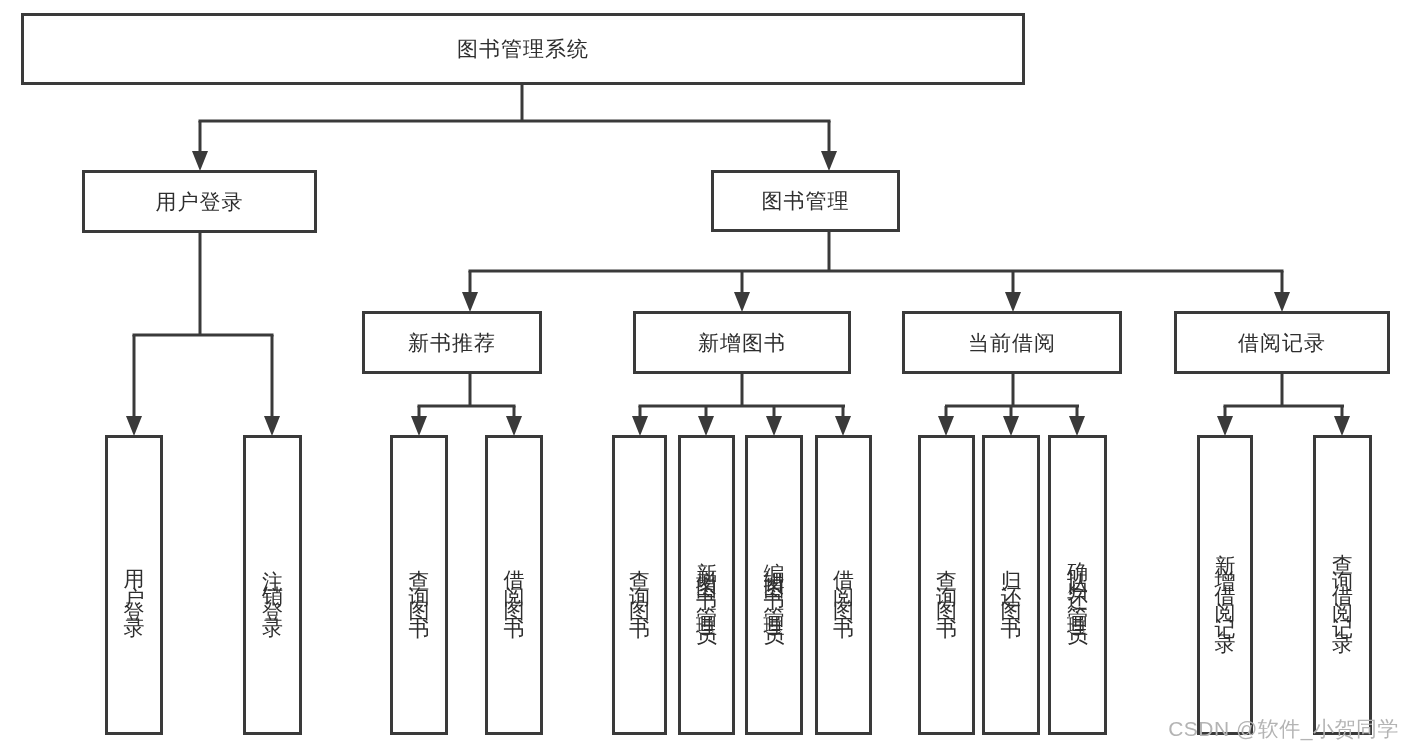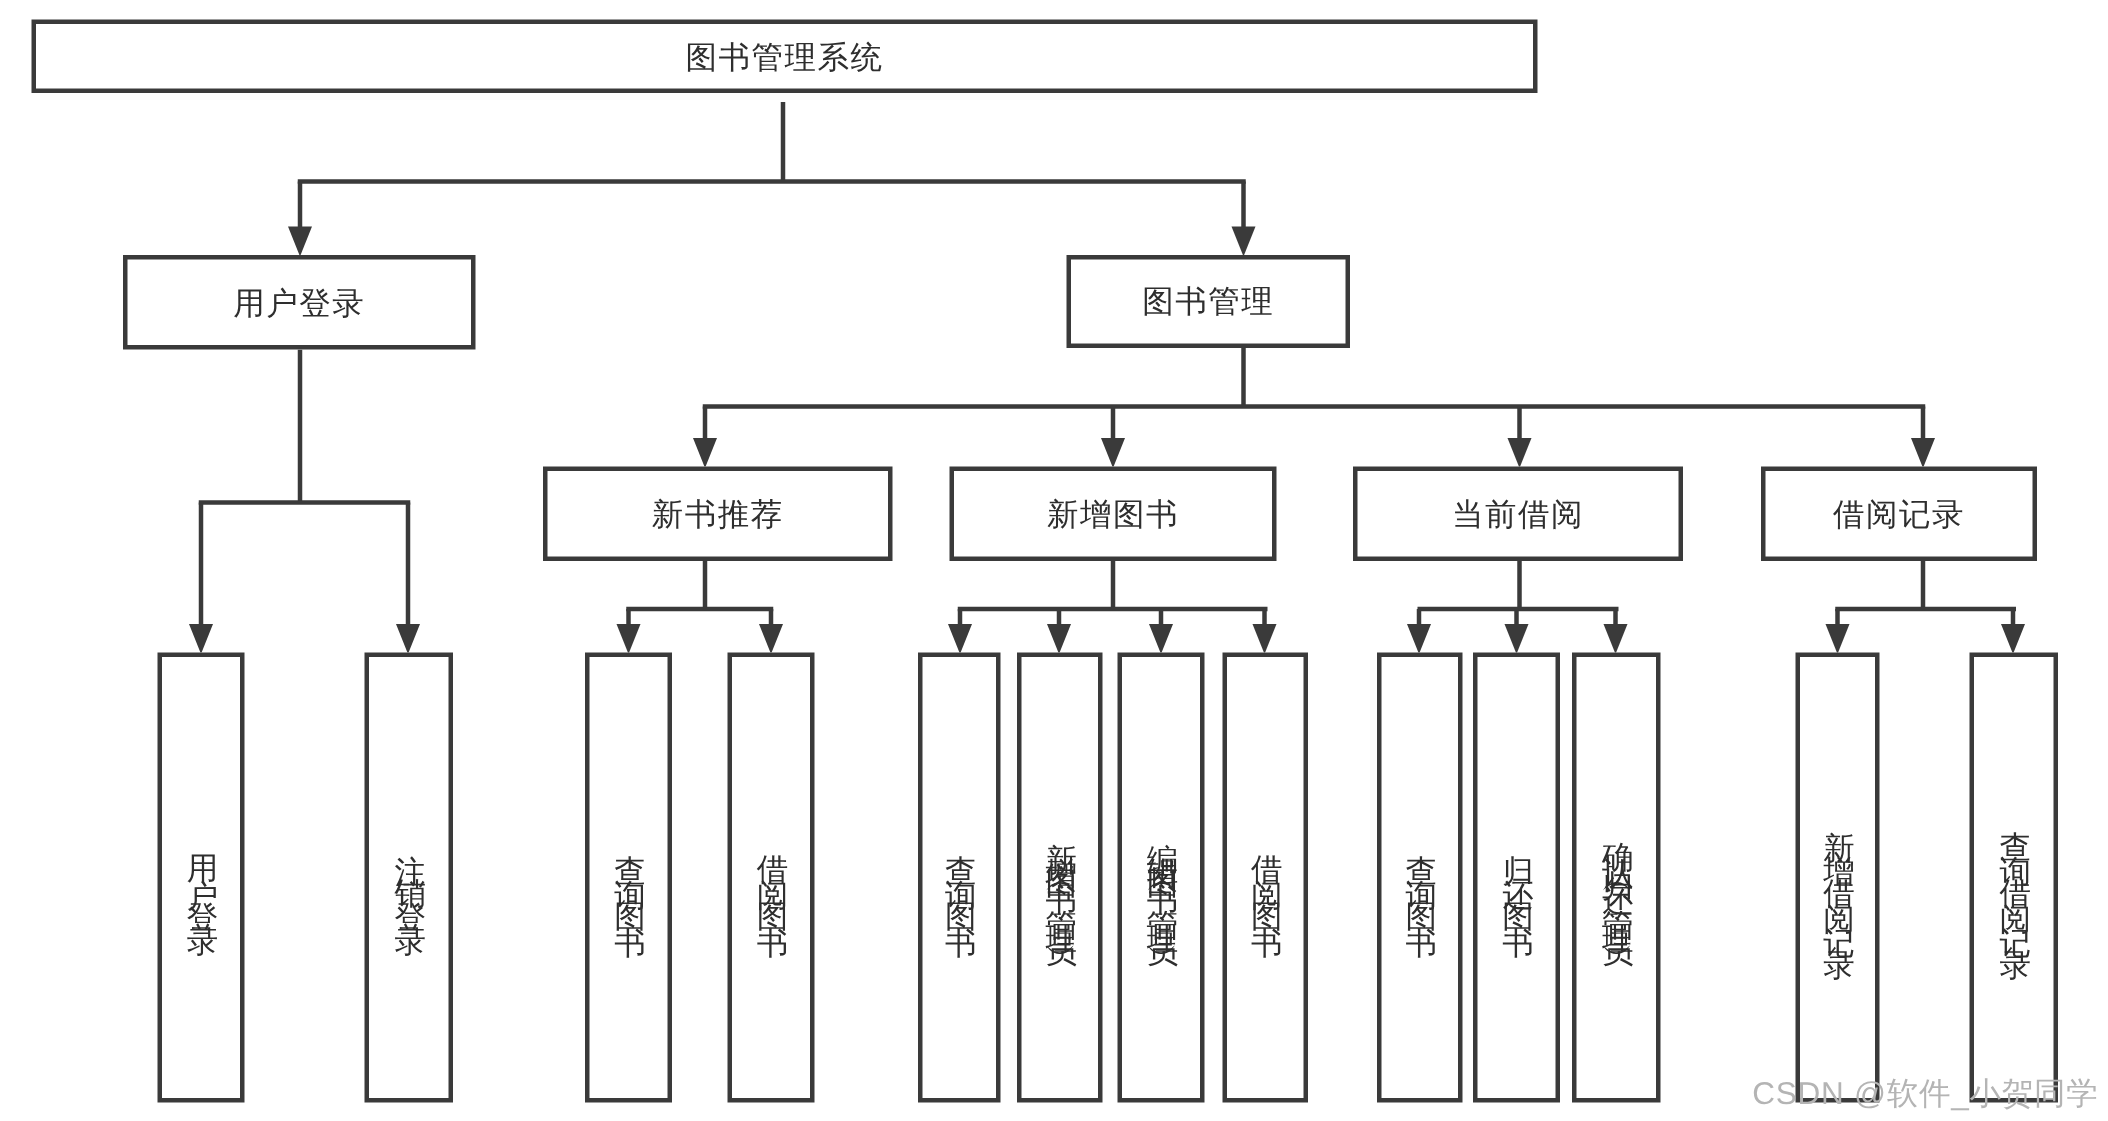--- a/index.html
+++ b/index.html
@@ -25,28 +25,28 @@
   .h-label { font-size:21px; letter-spacing:1px; white-space:nowrap; }
   .v-label {
     writing-mode:vertical-rl;
     font-size:21px;
     letter-spacing:16px;
     white-space:nowrap;
   }
   .v-label.long { letter-spacing:9px; }
 
   
-  .n-root { left:21px;  top:13px;  width:1004px; height:49px;justify-content:center; }
+  .n-root { left:21px;  top:13px;  width:1004px; height:72px;justify-content:center; }
   .n-login{ left:82px;  top:170px; width:235px;  height:63px; }
   .n-mgmt { left:711px; top:170px; width:189px;  height:62px; }
 
-  .n-rec  { left:362px;  top:311px; width:233px; height:63px; }
+  .n-rec  { left:362px;  top:311px; width:180px; height:63px; }
   .n-bor  { left:633px;  top:311px; width:218px; height:63px; }
   .n-cur  { left:902px;  top:311px; width:220px; height:63px; }
-  .n-recd { left:1174px; top:311px; width:184px; height:63px; }
+  .n-recd { left:1174px; top:311px; width:216px; height:63px; }
 
   .leaf { top:435px; height:300px; }
   .n-l1 { left:105px;  width:58px; }
   .n-l2 { left:243px;  width:59px; }
   .n-l3 { left:390px;  width:58px; }
   .n-l4 { left:485px;  width:58px; }
   .n-l5 { left:612px;  width:55px; }
   .n-l6 { left:678px;  width:57px; }
   .n-l7 { left:745px;  width:58px; }
   .n-l8 { left:815px;  width:57px; }

